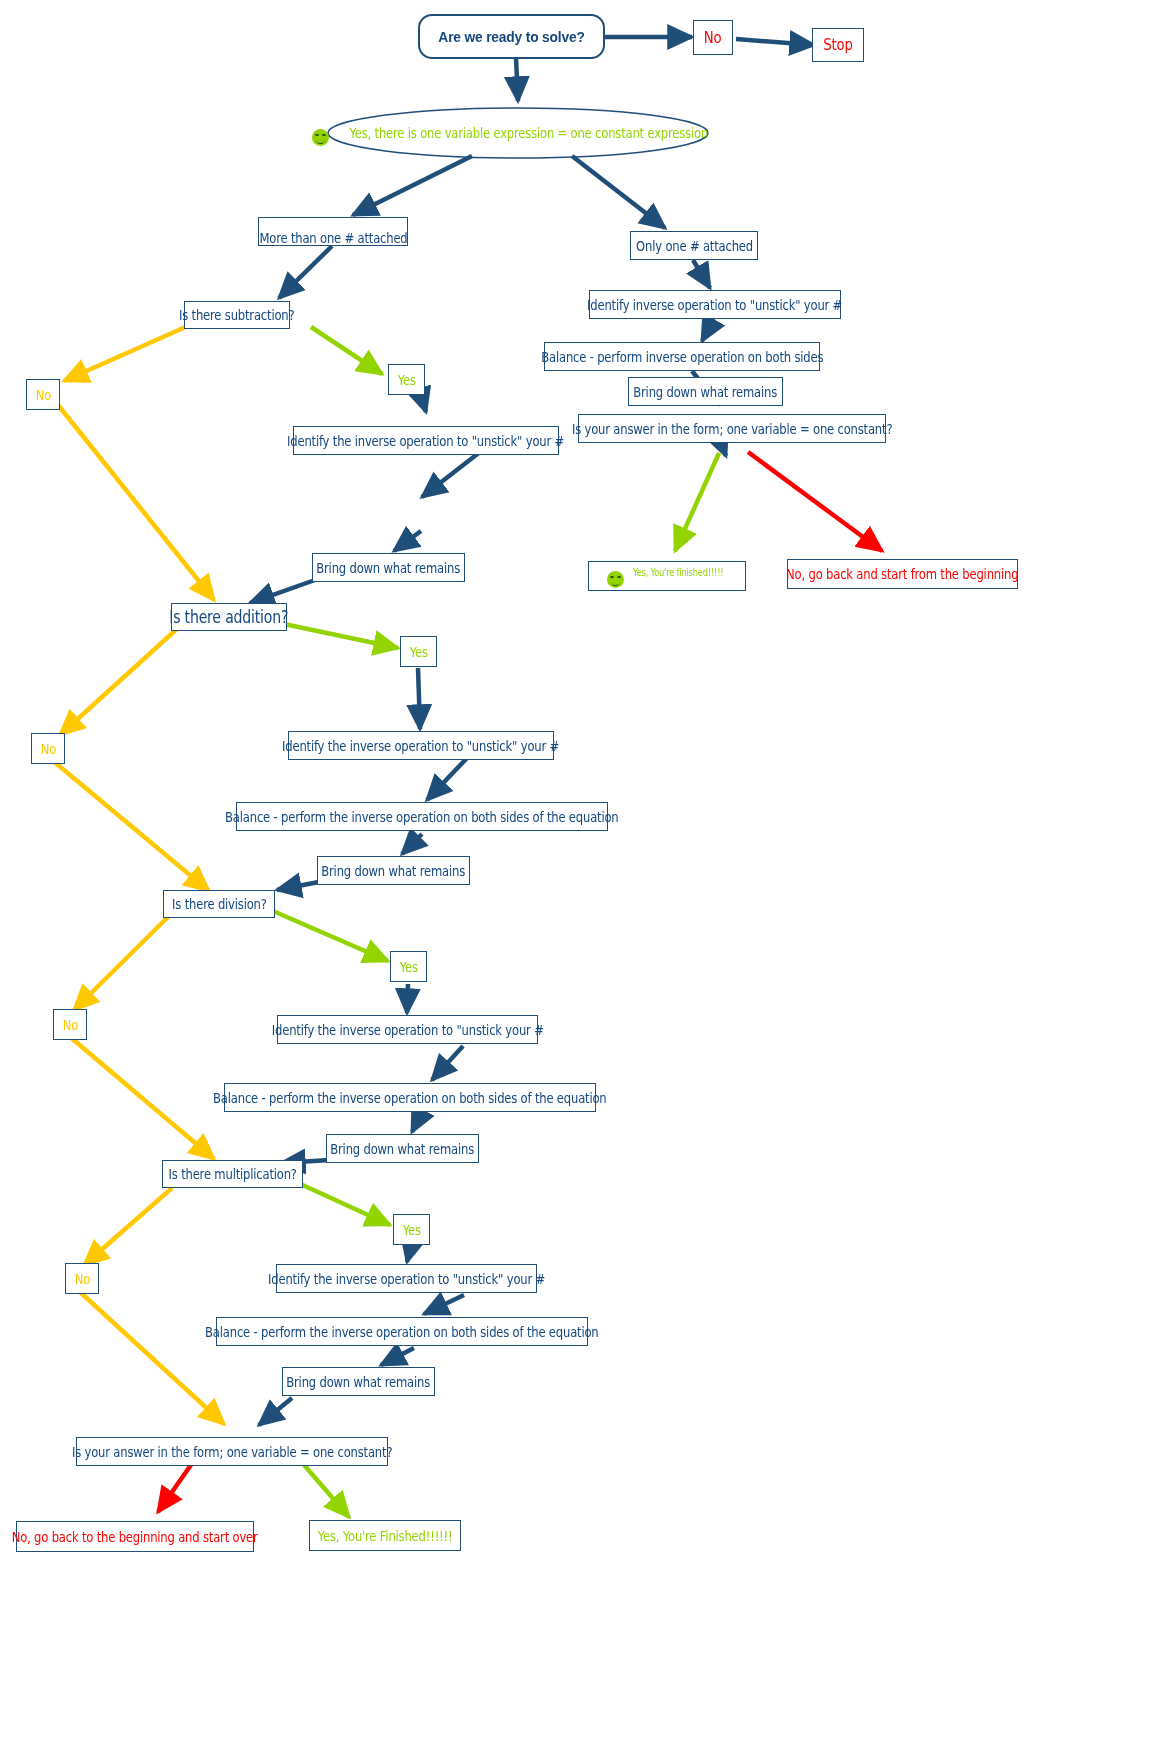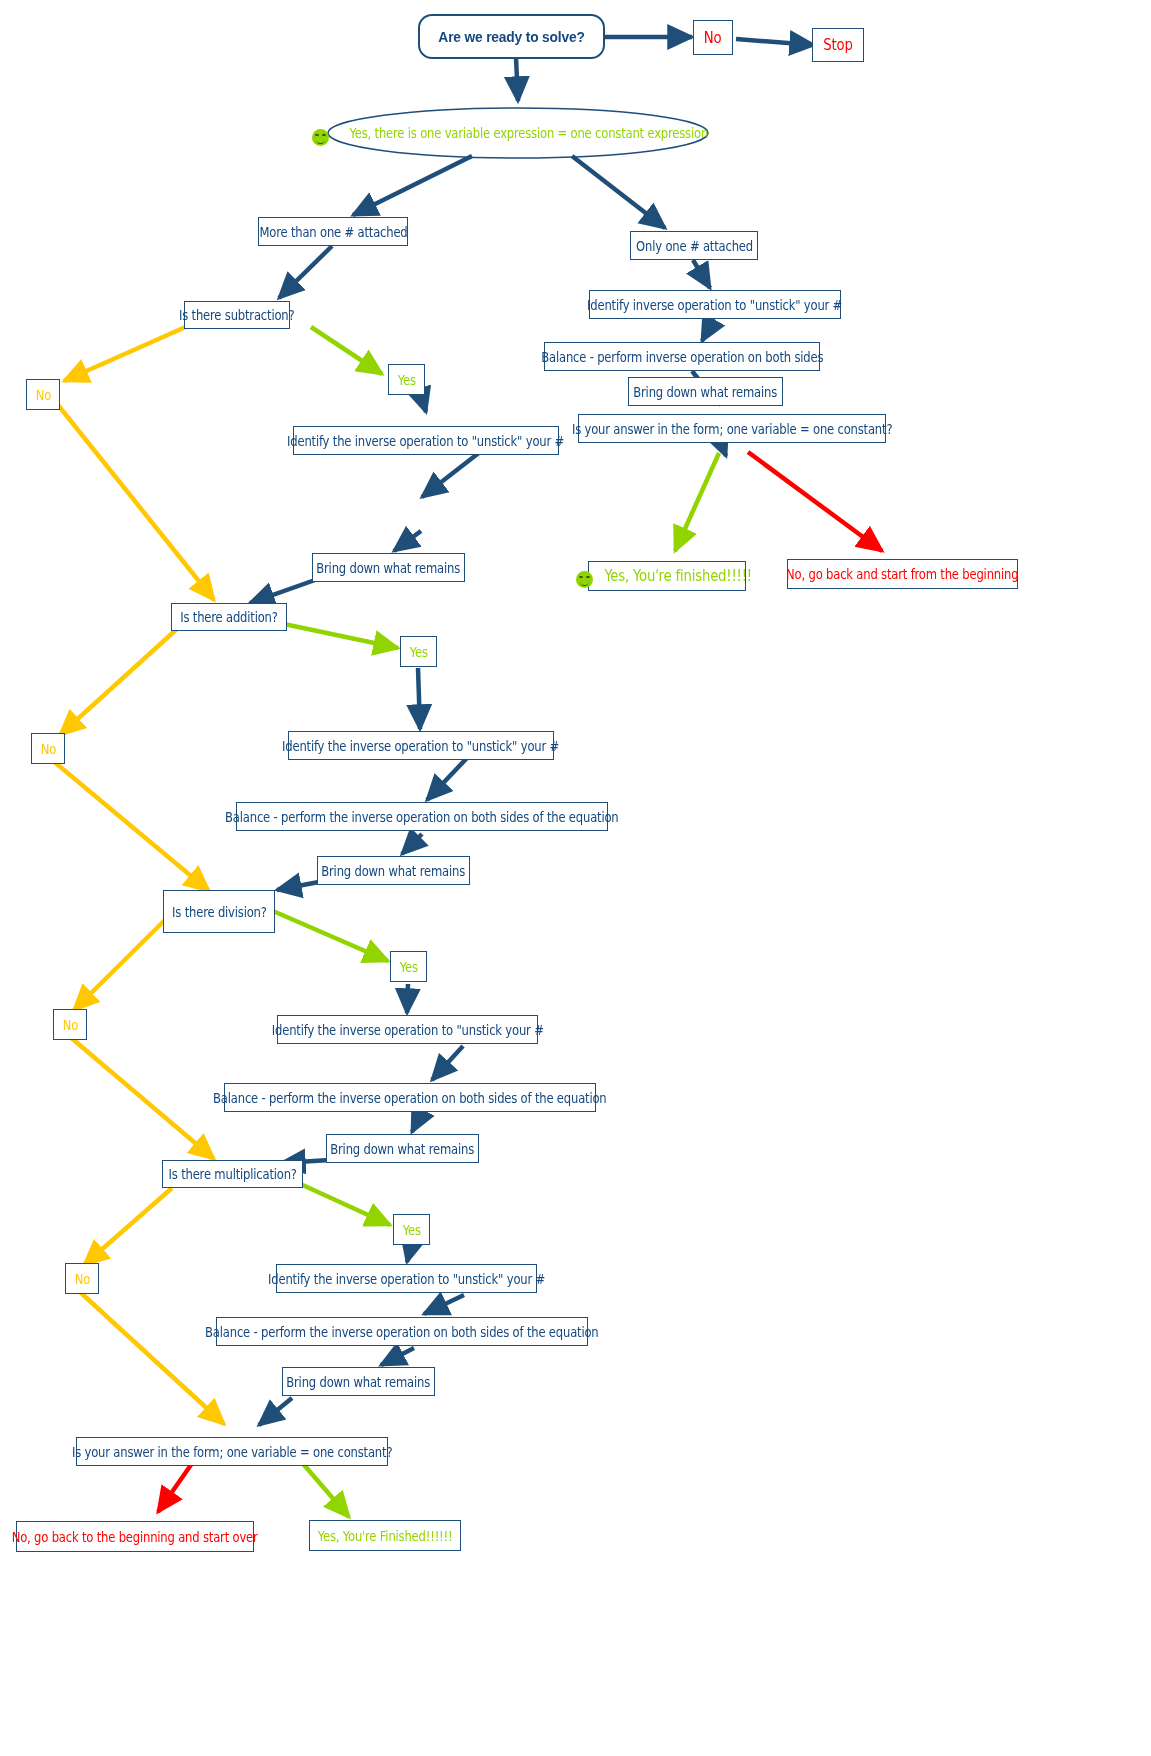--- a/index.html
+++ b/index.html
@@ -123,21 +123,21 @@
 
 <div class="node" style="left:330px;top:119px;width:372px;height:30px;font-size:14px;background:none;">
   <span class="withicon">
     <span class="smiley">
           <span class="mouth"></span>
         </span>
     <span class="txt greentxt">Yes, there is one variable expression = one constant expression</span>
   </span>
 </div>
 
-<div class="node box" style="left:256px;top:217px;width:150px;height:29px;font-size:14px;">
+<div class="node box" style="left:256px;top:217px;width:150px;height:29px;font-size:14px;align-items:flex-end;">
   <span class="txt">More than one # attached</span>
 </div>
 
 <div class="node box" style="left:628px;top:231px;width:128px;height:29px;font-size:14px;">
   <span class="txt">Only one # attached</span>
 </div>
 
 <div class="node box" style="left:587px;top:290px;width:252px;height:29px;font-size:14px;">
   <span class="txt">Identify inverse operation to "unstick" your #</span>
 </div>
@@ -147,21 +147,21 @@
 </div>
 
 <div class="node box" style="left:626px;top:377px;width:155px;height:29px;font-size:14px;">
   <span class="txt">Bring down what remains</span>
 </div>
 
 <div class="node box" style="left:576px;top:414px;width:308px;height:29px;font-size:14px;">
   <span class="txt">Is your answer in the form; one variable = one constant?</span>
 </div>
 
-<div class="node box" style="left:586px;top:561px;width:158px;height:30px;font-size:16px;">
+<div class="node box" style="left:586px;top:561px;width:158px;height:30px;font-size:10px;">
   <span class="withicon">
     <span class="smiley">
           <span class="mouth"></span>
         </span>
     <span class="txt greentxt">Yes, You're finished!!!!!</span>
   </span>
 </div>
 
 <div class="node box" style="left:785px;top:559px;width:231px;height:30px;font-size:14px;">
   <span class="txt redtxt">No, go back and start from the beginning</span>
@@ -181,21 +181,21 @@
 
 <div class="node box" style="left:291px;top:426px;width:266px;height:29px;font-size:14px;">
   <span class="txt">Identify  the inverse operation to "unstick" your #</span>
 </div>
 
 
 <div class="node box" style="left:310px;top:553px;width:153px;height:29px;font-size:14px;">
   <span class="txt">Bring down what remains</span>
 </div>
 
-<div class="node box" style="left:169px;top:603px;width:116px;height:28px;font-size:14px;">
+<div class="node box" style="left:169px;top:603px;width:116px;height:28px;font-size:17px;">
   <span class="txt">Is there addition?</span>
 </div>
 
 <div class="node box" style="left:29px;top:733px;width:34px;height:31px;font-size:14px;">
   <span class="txt yellowtxt">No</span>
 </div>
 
 <div class="node box" style="left:398px;top:636px;width:37px;height:31px;font-size:14px;">
   <span class="txt greentxt">Yes</span>
 </div>
@@ -205,21 +205,21 @@
 </div>
 
 <div class="node box" style="left:234px;top:802px;width:372px;height:29px;font-size:14px;">
   <span class="txt">Balance - perform the inverse operation on both sides of the equation</span>
 </div>
 
 <div class="node box" style="left:315px;top:856px;width:153px;height:29px;font-size:14px;">
   <span class="txt">Bring down what remains</span>
 </div>
 
-<div class="node box" style="left:161px;top:890px;width:112px;height:43px;font-size:14px;">
+<div class="node box" style="left:161px;top:890px;width:112px;height:28px;font-size:14px;">
   <span class="txt">Is there division?</span>
 </div>
 
 <div class="node box" style="left:51px;top:1009px;width:34px;height:31px;font-size:14px;">
   <span class="txt yellowtxt">No</span>
 </div>
 
 <div class="node box" style="left:388px;top:951px;width:37px;height:31px;font-size:14px;">
   <span class="txt greentxt">Yes</span>
 </div>

